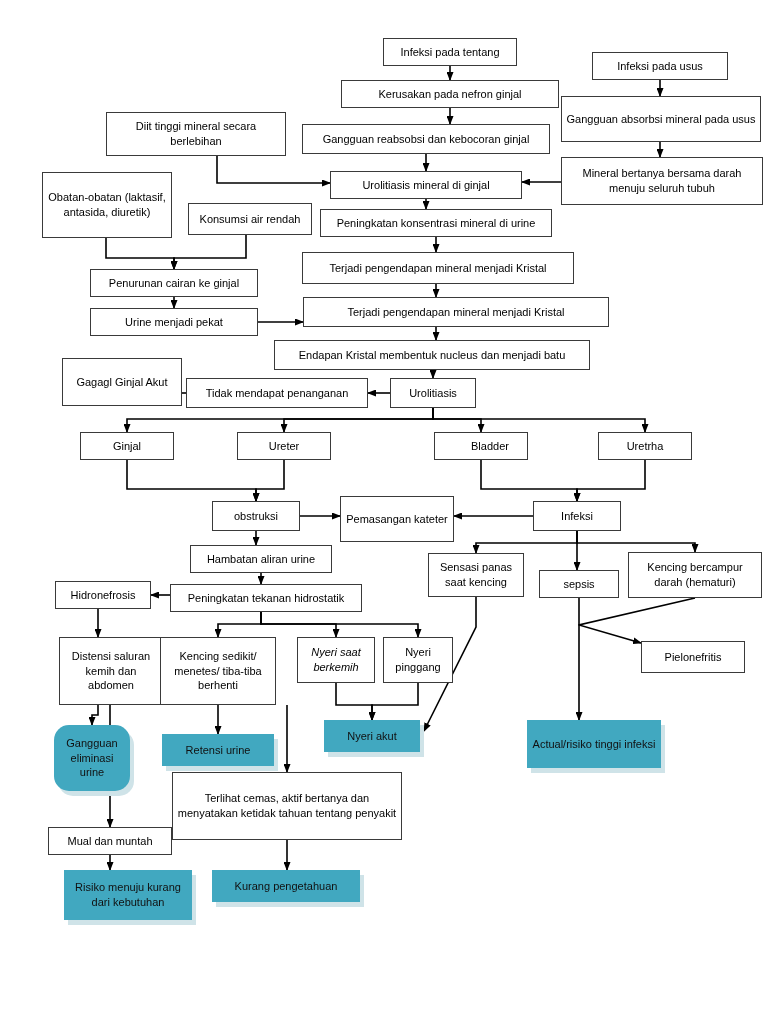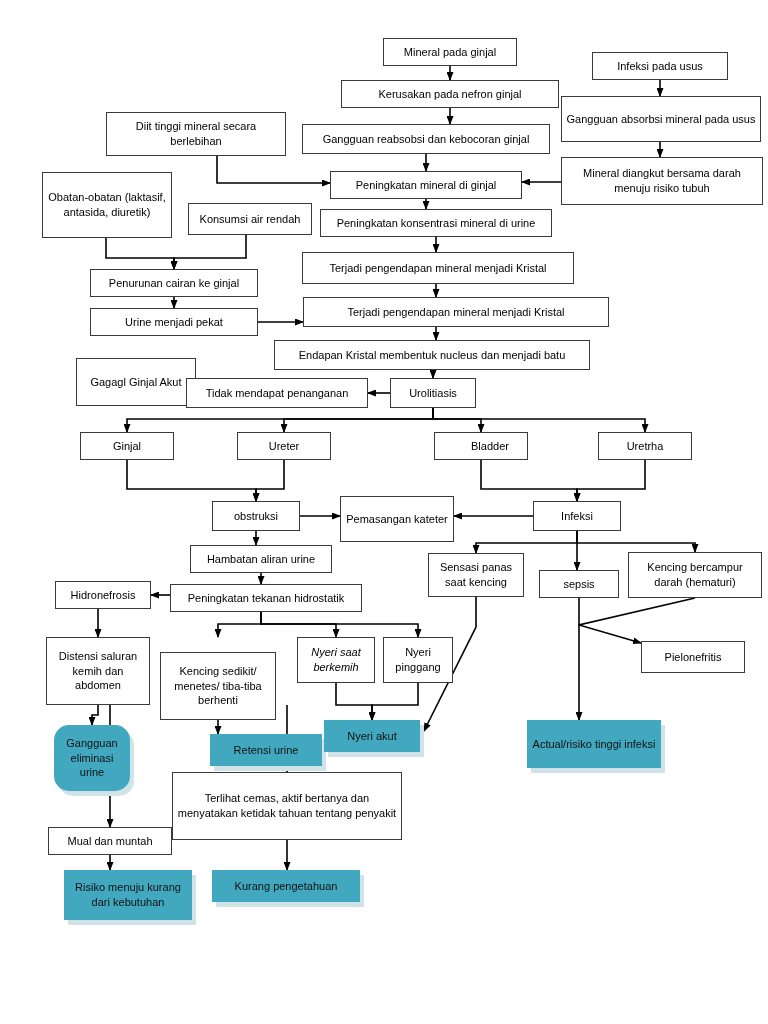--- a/index.html
+++ b/index.html
@@ -112,68 +112,68 @@
         <path d="M 336 683 L 336 705 L 372 705 L 372 720" fill="none" stroke="#000000" stroke-width="1.6" marker-end="url(#arrowhead)"></path>
         <path d="M 418 683 L 418 705 L 372 705 L 372 720" fill="none" stroke="#000000" stroke-width="1.6" marker-end="url(#arrowhead)"></path>
         <path d="M 110 705 L 110 827" fill="none" stroke="#000000" stroke-width="1.6" marker-end="url(#arrowhead)"></path>
         <path d="M 287 705 L 287 772" fill="none" stroke="#000000" stroke-width="1.6" marker-end="url(#arrowhead)"></path>
         <path d="M 110 855 L 110 870" fill="none" stroke="#000000" stroke-width="1.6" marker-end="url(#arrowhead)"></path>
         <path d="M 287 840 L 287 870" fill="none" stroke="#000000" stroke-width="1.6" marker-end="url(#arrowhead)"></path>
       </g>
   </svg>
   <div id="node-layer">
       <div class="node plain" style="left: 383px; top: 38px; width: 134px; height: 28px;">
-        <span>Mineral pada ginjal</span>
+        <span>Infeksi pada tentang</span>
       </div>
       <div class="node plain" style="left: 341px; top: 80px; width: 218px; height: 28px;">
         <span>Kerusakan pada nefron ginjal</span>
       </div>
       <div class="node plain" style="left: 302px; top: 124px; width: 248px; height: 30px;">
         <span>Gangguan reabsobsi dan kebocoran ginjal</span>
       </div>
       <div class="node plain" style="left: 330px; top: 171px; width: 192px; height: 28px;">
-        <span>Peningkatan mineral di ginjal</span>
+        <span>Urolitiasis mineral di ginjal</span>
       </div>
       <div class="node plain" style="left: 320px; top: 209px; width: 232px; height: 28px;">
         <span>Peningkatan konsentrasi mineral di urine</span>
       </div>
       <div class="node plain" style="left: 302px; top: 252px; width: 272px; height: 32px;">
         <span>Terjadi pengendapan mineral menjadi Kristal</span>
       </div>
       <div class="node plain" style="left: 303px; top: 297px; width: 306px; height: 30px;">
         <span>Terjadi pengendapan mineral menjadi Kristal</span>
       </div>
       <div class="node plain" style="left: 274px; top: 340px; width: 316px; height: 30px;">
         <span>Endapan Kristal membentuk nucleus dan menjadi batu</span>
       </div>
       <div class="node plain" style="left: 592px; top: 52px; width: 136px; height: 28px;">
         <span>Infeksi pada usus</span>
       </div>
       <div class="node plain" style="left: 561px; top: 96px; width: 200px; height: 46px;">
         <span>Gangguan absorbsi mineral pada usus</span>
       </div>
       <div class="node plain" style="left: 561px; top: 157px; width: 202px; height: 48px;">
-        <span>Mineral diangkut bersama darah menuju risiko tubuh</span>
+        <span>Mineral bertanya bersama darah menuju seluruh tubuh</span>
       </div>
       <div class="node plain" style="left: 106px; top: 112px; width: 180px; height: 44px;">
         <span>Diit tinggi mineral secara berlebihan</span>
       </div>
       <div class="node plain" style="left: 42px; top: 172px; width: 130px; height: 66px;">
         <span>Obatan-obatan (laktasif, antasida, diuretik)</span>
       </div>
       <div class="node plain" style="left: 188px; top: 203px; width: 124px; height: 32px;">
         <span>Konsumsi air rendah</span>
       </div>
       <div class="node plain" style="left: 90px; top: 269px; width: 168px; height: 28px;">
         <span>Penurunan cairan ke ginjal</span>
       </div>
       <div class="node plain" style="left: 90px; top: 308px; width: 168px; height: 28px;">
         <span>Urine menjadi pekat</span>
       </div>
-      <div class="node plain" style="left: 76px; top: 358px; width: 120px; height: 48px;">
+      <div class="node plain" style="left: 62px; top: 358px; width: 120px; height: 48px;">
         <span>Gagagl Ginjal Akut</span>
       </div>
       <div class="node plain" style="left: 186px; top: 378px; width: 182px; height: 30px;">
         <span>Tidak mendapat penanganan</span>
       </div>
       <div class="node plain" style="left: 390px; top: 378px; width: 86px; height: 30px;">
         <span>Urolitiasis</span>
       </div>
       <div class="node plain" style="left: 80px; top: 432px; width: 94px; height: 28px;">
         <span>Ginjal</span>
@@ -207,39 +207,39 @@
       </div>
       <div class="node plain" style="left: 628px; top: 552px; width: 134px; height: 46px;">
         <span>Kencing bercampur darah (hematuri)</span>
       </div>
       <div class="node plain" style="left: 55px; top: 581px; width: 96px; height: 28px;">
         <span>Hidronefrosis</span>
       </div>
       <div class="node plain" style="left: 170px; top: 584px; width: 192px; height: 28px;">
         <span>Peningkatan tekanan hidrostatik</span>
       </div>
-      <div class="node plain" style="left: 46px; top: 637px; width: 104px; height: 68px;">
+      <div class="node plain" style="left: 59px; top: 637px; width: 104px; height: 68px;">
         <span>Distensi saluran kemih dan abdomen</span>
       </div>
-      <div class="node plain" style="left: 160px; top: 637px; width: 116px; height: 68px; margin-top: 15px;">
+      <div class="node plain" style="left: 160px; top: 637px; width: 116px; height: 68px;">
         <span>Kencing sedikit/ menetes/ tiba-tiba berhenti</span>
       </div>
       <div class="node plain" style="left: 297px; top: 637px; width: 78px; height: 46px; font-style: italic;">
         <span>Nyeri saat berkemih</span>
       </div>
       <div class="node plain" style="left: 383px; top: 637px; width: 70px; height: 46px;">
         <span>Nyeri pinggang</span>
       </div>
       <div class="node plain" style="left: 641px; top: 641px; width: 104px; height: 32px;">
         <span>Pielonefritis</span>
       </div>
       <div class="node teal" style="left: 54px; top: 725px; width: 76px; height: 66px; border-radius: 15px;">
         <span>Gangguan eliminasi urine</span>
       </div>
-      <div class="node teal" style="left: 162px; top: 734px; width: 112px; height: 32px; margin-left: 48px;">
+      <div class="node teal" style="left: 162px; top: 734px; width: 112px; height: 32px;">
         <span>Retensi urine</span>
       </div>
       <div class="node teal" style="left: 324px; top: 720px; width: 96px; height: 32px;">
         <span>Nyeri akut</span>
       </div>
       <div class="node teal" style="left: 527px; top: 720px; width: 134px; height: 48px;">
         <span>Actual/risiko tinggi infeksi</span>
       </div>
       <div class="node plain" style="left: 172px; top: 772px; width: 230px; height: 68px;">
         <span>Terlihat cemas, aktif bertanya dan menyatakan ketidak tahuan tentang penyakit</span>

